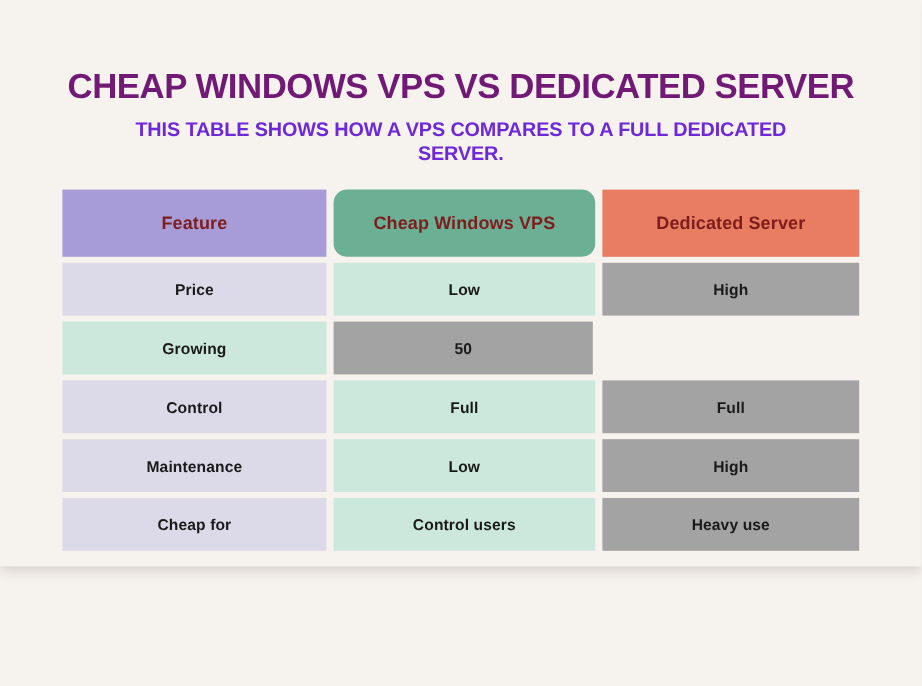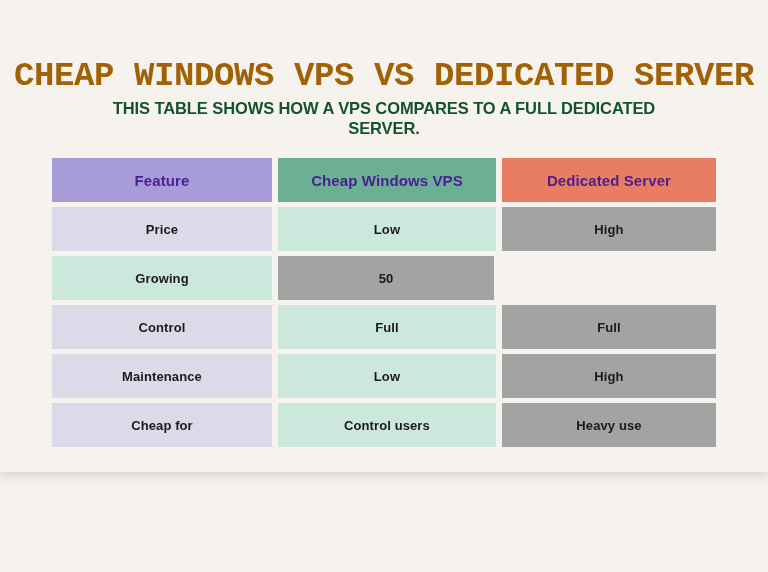--- a/index.html
+++ b/index.html
@@ -33,38 +33,37 @@
     background: #f6f2ed;
   }
 
   
   .title {
     position: absolute;
     left: 0;
     top: 58px;
     width: 768px;
     text-align: center;
-    font-size: 34px;
+    font-size: 29px;
     font-weight: bold;
     letter-spacing: -0.4px;
-    color: #a16207;
+    color: #701a75;
     line-height: 1.1;
     white-space: nowrap;
-    font-family: Liberation Mono, monospace;
   }
   .subtitle {
     position: absolute;
     left: 84px;
     top: 98px;
     width: 600px;
     text-align: center;
     font-size: 16.5px;
     font-weight: bold;
     letter-spacing: -0.1px;
-    color: #14532d;
+    color: #6d28d9;
     line-height: 1.24;
   }
 
   
   .table {
     position: absolute;
     left: 52px;
     top: 158px;
     width: 664px;
     display: flex;
@@ -82,28 +81,28 @@
     text-align: center;
     box-sizing: border-box;
     padding: 0 8px;
   }
   .col-feature  { width: 222px; }
   .col-vps      { width: 220px; }
   .col-ded      { width: 216px; }
 
   
   .row-head .cell {
-    height: 44px;
+    height: 56px;
     font-size: 15px;
     font-weight: bold;
-    color: #4c1d95;
+    color: #7f1d1d;
     letter-spacing: 0.1px;
   }
   .row-head .col-feature { background: #a79bd8; }
-  .row-head .col-vps     { background: #6baf95; }
+  .row-head .col-vps     { background: #6baf95; border-radius: 11px; }
   .row-head .col-ded     { background: #e87d62; }
 
   
   .row-body .cell {
     height: 44px;
     font-size: 13px;
     font-weight: bold;
     color: #1a1a1a;
     letter-spacing: 0.1px;
   }

